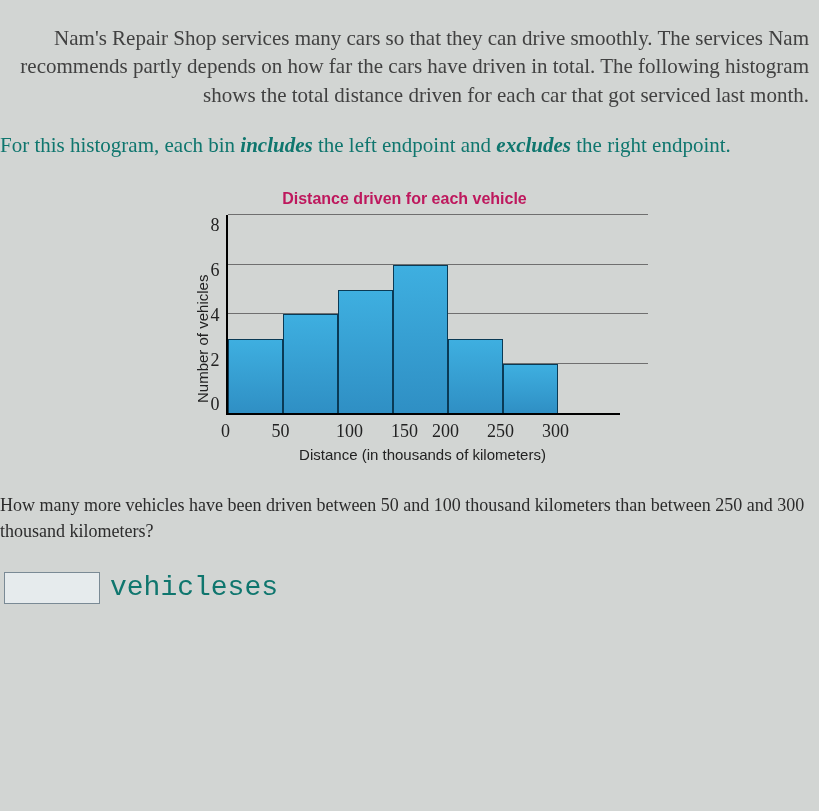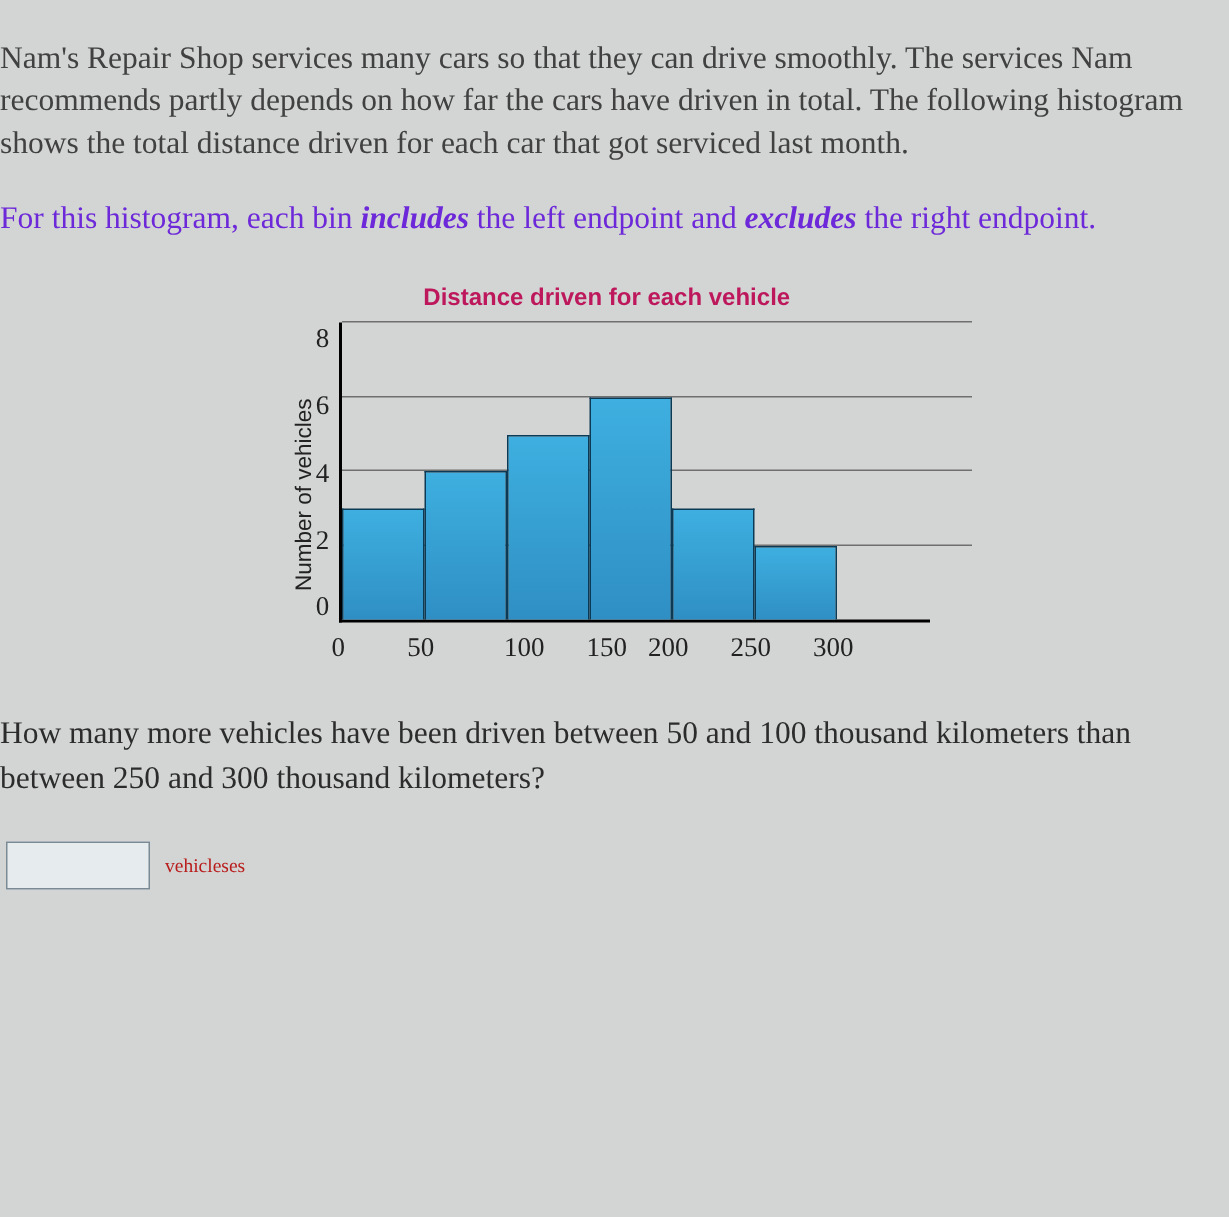--- a/index.html
+++ b/index.html
@@ -10,26 +10,27 @@
     font-family: Georgia, 'Times New Roman', serif;
     color: #3a3a3a;
     padding: 24px 10px 10px 0;
     overflow: hidden;
   }
   .problem-text {
     font-size: 21px;
     line-height: 1.35;
     margin-bottom: 22px;
     color: #414141;
+    text-align: right;
   }
   .hint-text {
     font-size: 21px;
     line-height: 1.35;
     margin-bottom: 30px;
-    color: #6d28d9;
+    color: #0f766e;
   }
   .hint-text .em { font-style: italic; font-weight: bold; }
   .chart-wrap {
     width: 430px;
     margin: 0 auto 30px auto;
   }
   .chart-title {
     text-align: center;
     font-family: Arial, sans-serif;
     font-size: 16px;
@@ -101,21 +102,21 @@
   }
   .xticks span:last-child { position: relative; }
   .xlabel {
     text-align: center;
     font-family: Arial, sans-serif;
     font-size: 15px;
     color: #222;
     padding-top: 2px;
   }
   .question {
-    font-size: 21px;
+    font-size: 18px;
     line-height: 1.4;
     color: #2c2c2c;
     margin-bottom: 28px;
   }
   .answer-row {
     display: flex;
     align-items: center;
     gap: 10px;
     margin-left: 4px;
   }
@@ -123,23 +124,23 @@
     width: 96px;
     height: 32px;
     border: 1px solid #7a8a95;
     background: #e6ebed;
     font-family: Arial, sans-serif;
     font-size: 16px;
     padding: 2px 6px;
     color: #333;
   }
   .unit {
-    font-size: 13px;
-    color: #b91c1c;
-    font-family: Liberation Serif, serif;
+    font-size: 28px;
+    color: #0f766e;
+    font-family: Liberation Mono, monospace;
   }
   
 </style>
 </head>
 <body>
 
 <p class="problem-text">Nam's Repair Shop services many cars so that they can drive smoothly. The services Nam recommends partly depends on how far the cars have driven in total. The following histogram shows the total distance driven for each car that got serviced last month.</p>
 
 <p class="hint-text">
   <span>For this histogram, each bin </span><span class="em">includes</span><span> the left endpoint and </span><span class="em">excludes</span><span> the right endpoint.</span>
@@ -175,20 +176,21 @@
       </div>
       <div class="xticks" id="xticks" style="width: 385px; margin-left: -27.5px;">
           <span style="transform: none; text-align: center;">0</span>
           <span style="transform: none; text-align: center;">50</span>
           <span style="transform: none; text-align: right;">100</span>
           <span style="transform: none; text-align: right;">150</span>
           <span style="transform: none; text-align: center;">200</span>
           <span style="transform: none; text-align: center;">250</span>
           <span style="transform: none; text-align: center;">300</span>
         </div>
+      <div class="xlabel">Distance (in thousands of kilometers)</div>
     </div>
   </div>
 </div>
 
 <p class="question">How many more vehicles have been driven between 50 and 100 thousand kilometers than between 250 and 300 thousand kilometers?</p>
 
 <div class="answer-row">
   <input class="answer-input" type="text" value="" style="">
   <span class="unit">vehicleses</span>
 </div>

